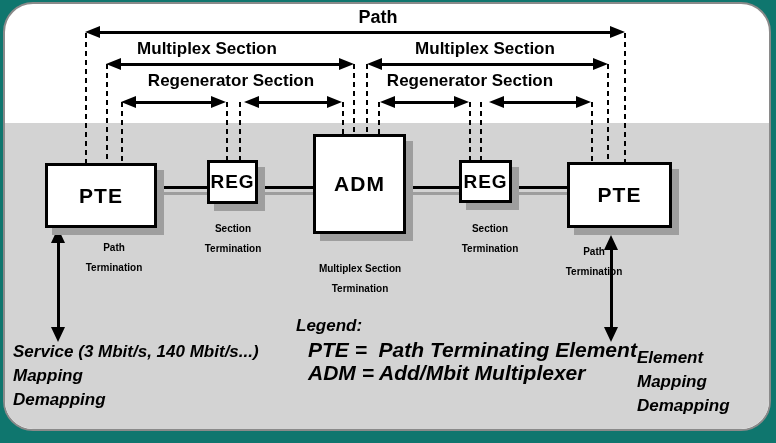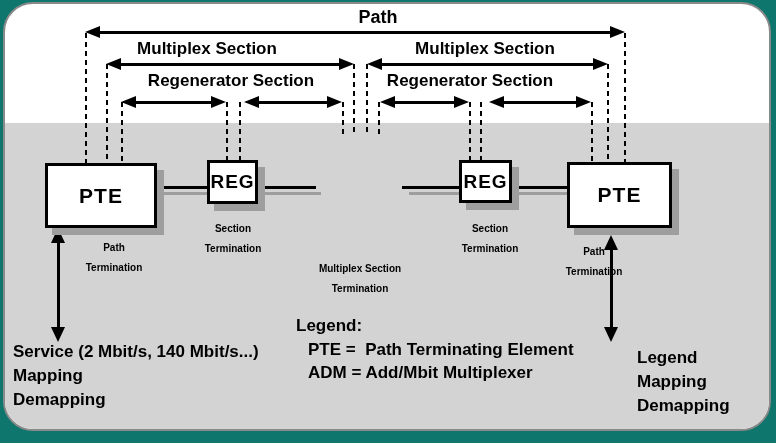--- a/index.html
+++ b/index.html
@@ -27,22 +27,22 @@
   .node{position:absolute;background:#fff;border:3px solid #000;box-sizing:border-box;
         box-shadow:7px 7px 0 var(--shadow,#9e9e9e);display:flex;align-items:center;justify-content:center;
         z-index:5;letter-spacing:1px;}
   
   .conn-b{position:absolute;height:3px;background:#000;z-index:3;}
   .conn-s{position:absolute;height:3px;background:var(--shadow,#ababab);z-index:3;}
   
   .lbl{position:absolute;text-align:center;line-height:1.18;}
   .sec-lbl{font-size:17px;z-index:4;}
   .sub-lbl{font-size:10px;line-height:20px;z-index:4;}
-  .txt-block{position:absolute;font-size:17px;line-height:24px;z-index:4;text-align:left;}
-  .legend-item{white-space:pre;margin:0;padding:0;font-size:17px;line-height:23.5px;}
+  .txt-block{position:absolute;font-size:17px;line-height:24px;z-index:4;text-align:left;font-style:italic;}
+  .legend-item{white-space:pre;margin:0;padding:0;font-size:21px;line-height:23.5px;}
 </style>
 </head>
 <body>
 
 <div id="page">
 
   <div id="frame">
     <div id="band"></div>
   </div>
 
@@ -111,20 +111,23 @@
   <div class="conn-s" style="left:409px;top:192px;width:58px"></div>
   <div class="conn-b" style="left:508px;top:186px;width:62px"></div>
   <div class="conn-s" style="left:515px;top:192px;width:60px"></div>
 
   <div class="node" style="left:45px;top:163px;width:112px;height:65px;font-size:21px">
     <span>PTE</span>
   </div>
   <div class="node" style="left:207px;top:160px;width:51px;height:44px;font-size:19px">
     <span>REG</span>
   </div>
+  <div class="node" style="left:313px;top:134px;width:93px;height:100px;font-size:21px">
+    <span>ADM</span>
+  </div>
   <div class="node" style="left:459px;top:160px;width:53px;height:43px;font-size:19px">
     <span>REG</span>
   </div>
   <div class="node" style="left:567px;top:162px;width:105px;height:66px;font-size:21px">
     <span>PTE</span>
   </div>
 
   <div class="lbl sub-lbl" style="left:54px;top:238px;width:120px">
     <div>Path</div>
     <div>Termination</div>
@@ -151,26 +154,26 @@
       <span class="ln"></span>
       <i class="td"></i>
   </div>
   <div class="varrow" style="left:603px;top:235px;height:107px">
     <i class="tu"></i>
       <span class="ln"></span>
       <i class="td"></i>
   </div>
 
   <div class="txt-block" style="left:13px;top:340px;width:390px">
-    <div>Service (2 Mbit/s, 140 Mbit/s...)</div>
+    <div>Service (3 Mbit/s, 140 Mbit/s...)</div>
     <div>Mapping</div>
     <div>Demapping</div>
   </div>
   <div class="txt-block" style="left:637px;top:346px;width:130px">
-    <div>Legend</div>
+    <div>Element</div>
     <div>Mapping</div>
     <div>Demapping</div>
   </div>
 
   <div class="txt-block" style="left:296px;top:314px;width:330px;line-height:23.5px">
     <div>Legend:</div>
     <div style="padding-left:12px">
       <p class="legend-item">PTE =  Path Terminating Element</p>
       <p class="legend-item">ADM = Add/Mbit Multiplexer</p>
     </div>

